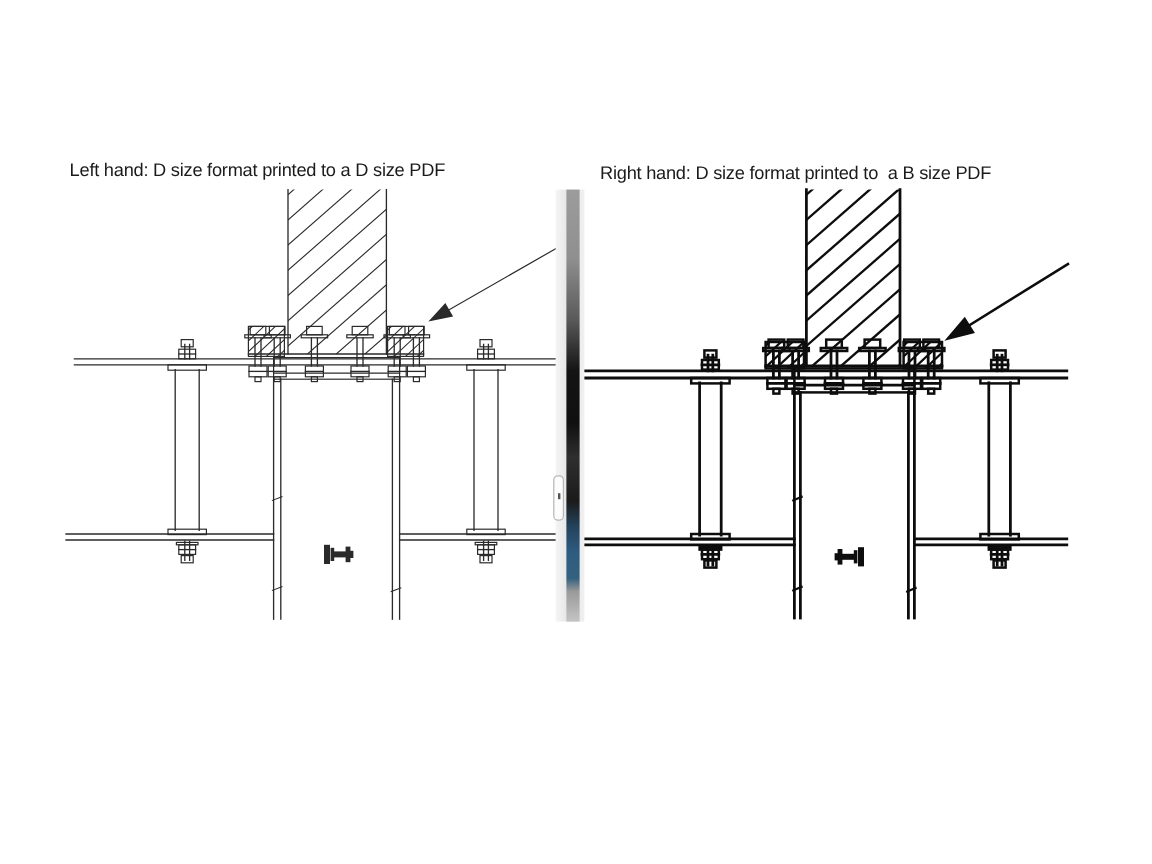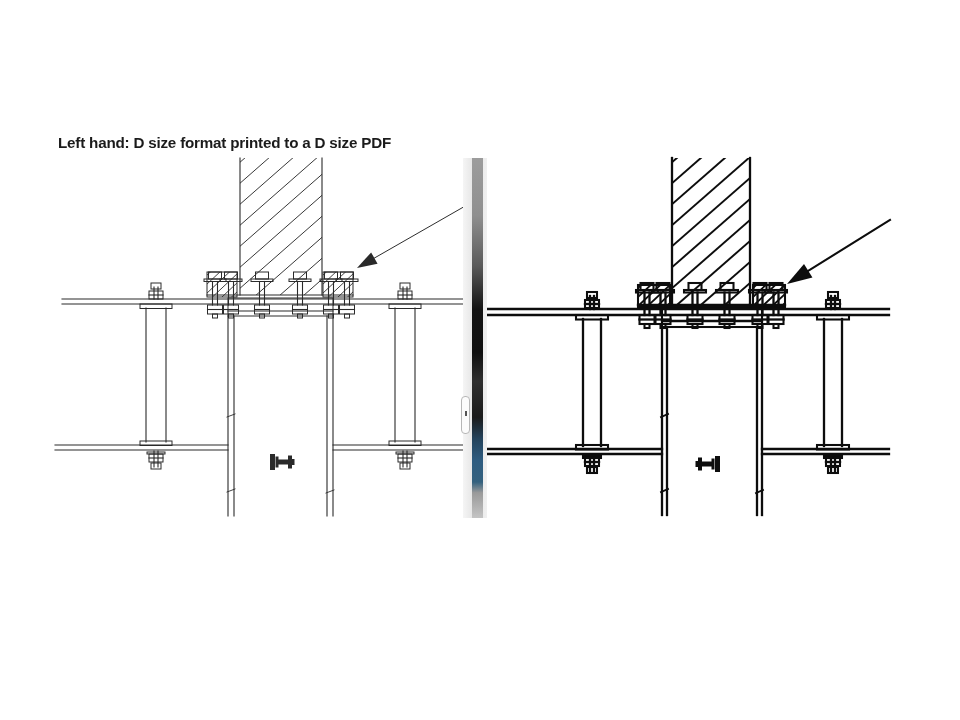--- a/index.html
+++ b/index.html
@@ -1,34 +1,35 @@
 <!DOCTYPE html>
 <html><head>
 <meta charset="utf-8">
 <style>
   html,body{margin:0;padding:0;background:#fff;}
   .slide{position:relative;width:960px;height:720px;background:#ffffff;overflow:hidden;
          font-family:"Liberation Sans",sans-serif;}
-  .caption{position:absolute;font-size:15.2px;color:#1b1b1b;white-space:pre;letter-spacing:-0.2px;font-weight:bold;}
+  .caption{position:absolute;font-size:15.2px;color:#1b1b1b;white-space:pre;letter-spacing:-0.2px;}
   .caption-left{left:58px;top:134px;}
   .caption-right{left:500px;top:136px;}
   .drawing{position:absolute;}
   .drawing-left{left:30px;top:155px;}
   .drawing-right{left:478px;top:155px;}
   .seam{position:absolute;left:463px;top:158px;width:24px;height:360px;z-index:2;}
   .seam-shadow{position:absolute;left:9px;top:0;width:11px;height:100%;}
   .thumb{position:absolute;left:461px;top:396px;width:9px;height:38px;border-radius:4px;
          z-index:3;box-sizing:border-box;}
   .thumb-grip{position:absolute;left:3px;top:14px;width:2px;height:5px;}
 </style>
 </head>
 <body>
 
 <div class="slide">
   <div class="caption caption-left">Left hand: D size format printed to a D size PDF</div>
+  <div class="caption caption-right">Right hand: D size format printed to  a B size PDF</div>
 
   <svg id="dL" class="drawing drawing-left" viewBox="0 0 445 370" width="445" height="370" role="img">
       <defs>
         <clipPath id="dL-col">
           <rect x="210" y="3" width="82" height="137"></rect>
         </clipPath>
         <clipPath id="dL-b0">
           <rect x="177" y="117" width="30" height="25"></rect>
         </clipPath>
         <clipPath id="dL-b1">

